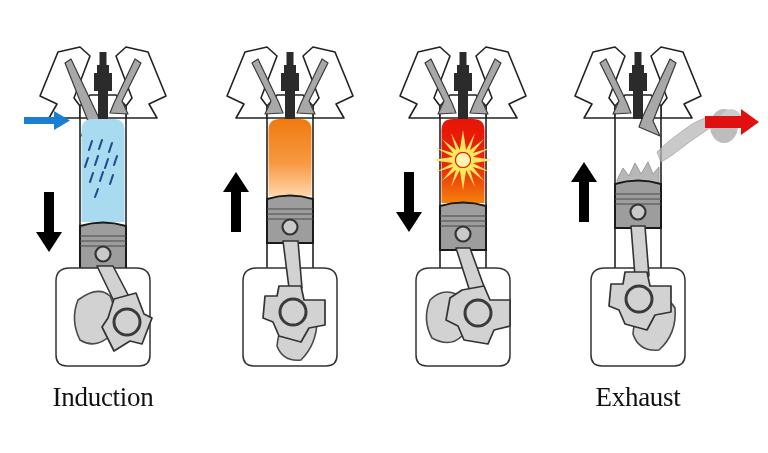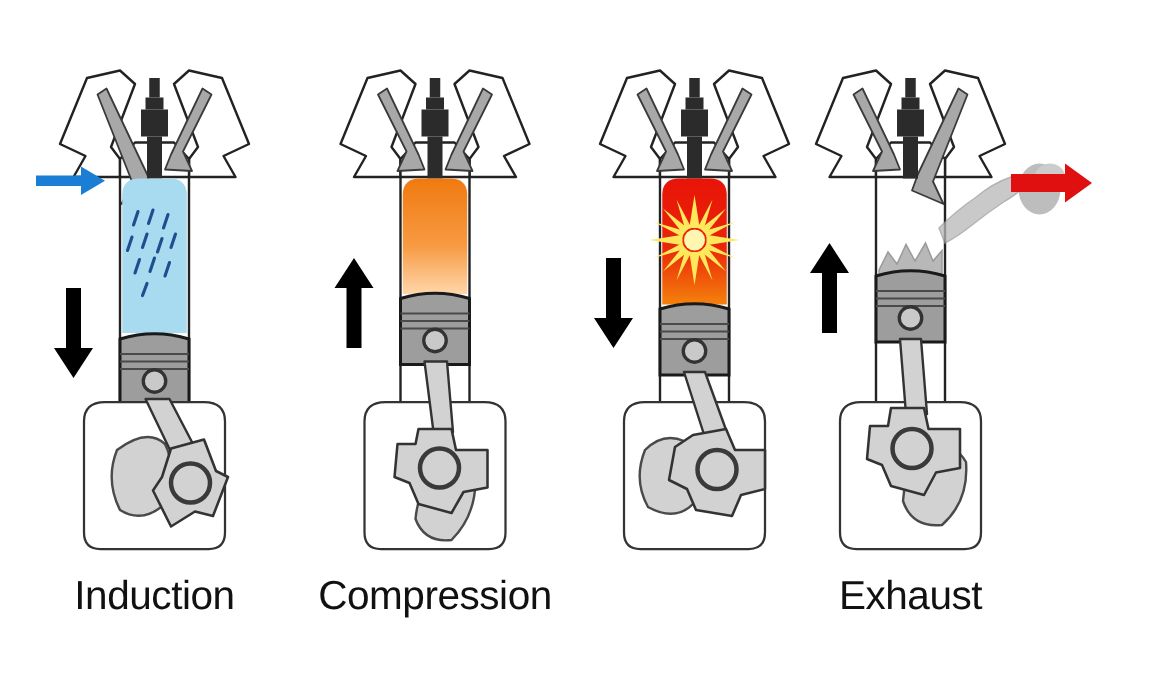--- a/index.html
+++ b/index.html
@@ -1,20 +1,20 @@
 <!DOCTYPE html>
 <html><head>
 <meta charset="utf-8">
 <style>
   html,body{margin:0;padding:0;background:#ffffff;}
   body{width:768px;height:453px;overflow:hidden;font-family:"Liberation Sans",sans-serif;}
   #stage{position:relative;width:768px;height:453px;background:#ffffff;}
   .panel{position:absolute;top:0;width:170px;height:453px;}
   .label{position:absolute;left:0;width:170px;top:382px;text-align:center;
-         font-family:Liberation Sans, sans-serif;font-size:27px;color:#111111;
+         font-family:Liberation Serif, serif;font-size:27px;color:#111111;
          letter-spacing:-0.3px;}
   svg{display:block;}
 </style>
 </head>
 <body>
 
 <div id="stage">
 
   <div class="panel" style="left:18px">
     <svg width="170" height="380" viewBox="0 0 170 380">
@@ -139,21 +139,20 @@
         <path d="M38,281 Q38,268 52,268 L118,268 Q132,268 132,281 L132,355 Q132,366 121,366 L49,366 Q38,366 38,355 Z"></path>
       </g>
       <path d="M88,313 Q104,307 112,320 Q112,344 96,360 Q78,362 72,346 Q74,324 88,313 Z" fill="#d2d2d2" stroke="#4a4a4a" stroke-width="1.6"></path>
       <path d="M78,241 L93,241 L97,288 L84,288 Z" fill="#d2d2d2" stroke="#333333" stroke-width="1.6" stroke-linejoin="round"></path>
       <path d="M74,286 L96,286 L99,300 L120,300 L120,325 L104,328 L96,342 L74,336 L68,322 L58,318 L60,296 L72,296 Z" fill="#d2d2d2" stroke="#333333" stroke-width="1.7" stroke-linejoin="round"></path>
       <circle cx="88" cy="312" r="13" fill="#d2d2d2" stroke="#3a3a3a" stroke-width="3"></circle>
       <g fill="#000000">
         <path d="M26,232 L36,232 L36,192 L44,192 L31,172 L18,192 L26,192 Z"></path>
       </g>
     </svg>
-    <div class="label">Compression</div>
   </div>
 
   <div class="panel" style="left:378px">
     <svg width="170" height="380" viewBox="0 0 170 380">
       <g fill="#ffffff" stroke="#222222" stroke-width="1.6" stroke-linejoin="round">
         <path d="M62,47 L40,52 L22,96 L39,104 L31,118 L62,118 L62,106 L56,98 L72,56 Z"></path>
         <path d="M108,47 L130,52 L148,96 L131,104 L139,118 L108,118 L108,106 L114,98 L98,56 Z"></path>
         <path d="M62,118 L62,106 L72,95 L98,95 L108,106 L108,118 Z"></path>
       </g>
       <g fill="#a8a8a8" stroke="#3a3a3a" stroke-width="1.2" stroke-linejoin="round">
@@ -218,21 +217,21 @@
       <path d="M78,294 Q64,288 52,300 Q44,320 54,338 Q72,348 84,336 Q88,312 78,294 Z" fill="#d2d2d2" stroke="#4a4a4a" stroke-width="1.6"></path>
       <path d="M78,248 L92,248 L108,292 L94,298 Z" fill="#d2d2d2" stroke="#333333" stroke-width="1.6" stroke-linejoin="round"></path>
       <path d="M84,290 L106,286 L112,300 L132,300 L132,326 L116,330 L110,344 L86,340 L80,326 L68,320 L72,298 Z" fill="#d2d2d2" stroke="#333333" stroke-width="1.7" stroke-linejoin="round"></path>
       <circle cx="100" cy="313" r="13" fill="#d2d2d2" stroke="#3a3a3a" stroke-width="3"></circle>
       <g fill="#000000">
         <path d="M26,172 L36,172 L36,212 L44,212 L31,232 L18,212 L26,212 Z"></path>
       </g>
     </svg>
   </div>
 
-  <div class="panel" style="left:522px;width:215px">
+  <div class="panel" style="left:553px;width:215px">
     <svg width="215" height="380" viewBox="0 0 215 380">
       <g fill="#ffffff" stroke="#222222" stroke-width="1.6" stroke-linejoin="round">
         <path d="M62,47 L40,52 L22,96 L39,104 L31,118 L62,118 L62,106 L56,98 L72,56 Z"></path>
         <path d="M108,47 L130,52 L148,96 L131,104 L139,118 L108,118 L108,106 L114,98 L98,56 Z"></path>
         <path d="M62,118 L62,106 L72,95 L98,95 L108,106 L108,118 Z"></path>
       </g>
       <g fill="#a8a8a8" stroke="#3a3a3a" stroke-width="1.2" stroke-linejoin="round">
         <path d="M47,63 L53,59 L74,103 L78,113 L60,114 L66,101 Z"></path>
       </g>
       <g fill="#a8a8a8" stroke="#3a3a3a" stroke-width="1.2" stroke-linejoin="round">

